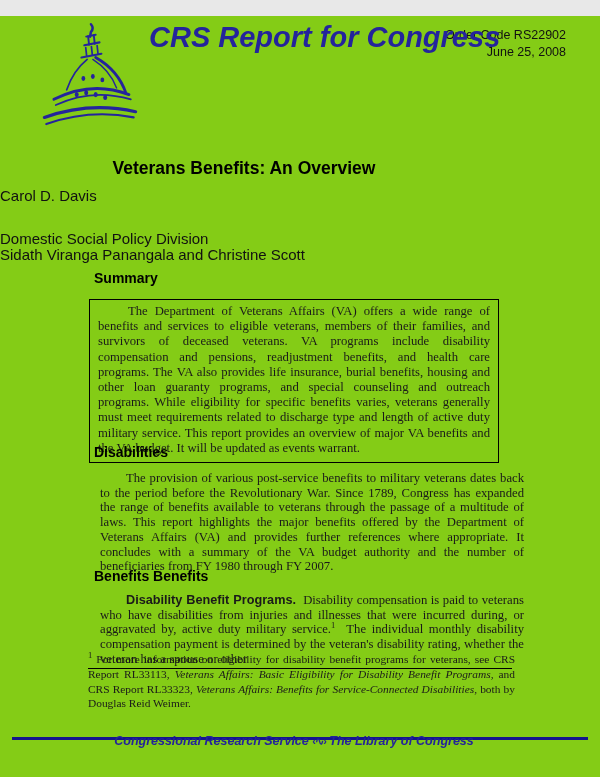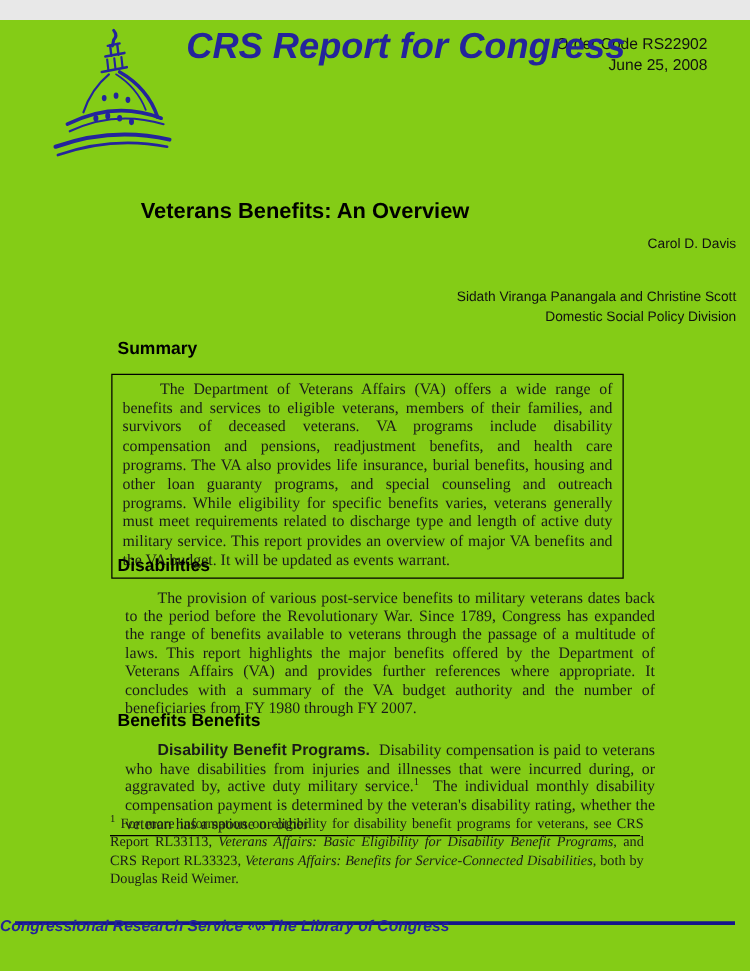--- a/index.html
+++ b/index.html
@@ -32,23 +32,23 @@
     margin: 0 0 3px 2px; white-space: nowrap;
   }
   
   .doc-title {
     position: absolute; top: 142px; left: 0; width: 488px;
     margin: 0; text-align: center;
     font-family: "Liberation Sans", sans-serif;
     font-weight: bold; font-size: 17.5px; color: #000;
   }
   .authors {
-    position: absolute; left: 0; width: 589px; text-align: right;
+    position: absolute; left: 0; width: 589px; text-align: left;
     font-family: "Liberation Sans", sans-serif;
-    font-size: 11px; line-height: 15.5px; color: #111;
+    font-size: 15px; line-height: 15.5px; color: #111;
   }
   .authors-1 { top: 172px; }
   .authors-2 { top: 215px; }
   
   .sec-heading {
     position: absolute; left: 94px; margin: 0;
     font-family: "Liberation Sans", sans-serif;
     font-weight: bold; font-size: 14px; color: #000; text-align: center;
   }
   .h-summary { top: 254px; }
@@ -88,20 +88,21 @@
     text-align: justify;
   }
   .footnote i { font-style: italic; }
   
   .footer-rule {
     position: absolute; top: 721px; left: 12px; width: 576px; height: 3px;
     background: #15158c;
   }
   .footer {
     position: absolute; top: 718px; left: 0; width: 588px;
+    text-align: center;
     font-family: "Liberation Sans", sans-serif;
     font-size: 12.5px; line-height: 15.5px; color: #23239a;
   }
   .footer-line1 { font-weight: bold; font-style: italic; }
   .footer-divider { font-style: normal; font-size: 11px; letter-spacing: -1px; }
 </style>
 </head>
 <body>
 
 <div class="page">
@@ -136,22 +137,22 @@
     </svg>
     <div class="brand-title">CRS Report for Congress</div>
   </div>
 
   <h1 class="doc-title">Veterans Benefits: An Overview</h1>
 
   <div class="authors authors-1">
     <div>Carol D. Davis</div>
   </div>
   <div class="authors authors-2">
+    <div>Domestic Social Policy Division</div>
     <div>Sidath Viranga Panangala and Christine Scott</div>
-    <div>Domestic Social Policy Division</div>
   </div>
 
   <h2 class="sec-heading h-summary">Summary</h2>
   <div class="summary-box">
     <p class="box-text">The Department of Veterans Affairs (VA) offers a wide range of benefits and services to eligible veterans, members of their families, and survivors of deceased veterans. VA programs include disability compensation and pensions, readjustment benefits, and health care programs. The VA also provides life insurance, burial benefits, housing and other loan guaranty programs, and special counseling and outreach programs.  While eligibility for specific benefits varies, veterans generally must meet requirements related to discharge type and length of active duty military service.  This report provides an overview of major VA benefits and the VA budget.  It will be updated as events warrant.</p>
   </div>
 
   <h2 class="sec-heading h-intro">Disabilities</h2>
   <p class="body-text p-intro">The provision of various post-service benefits to military veterans dates back to the period before the Revolutionary War.  Since 1789, Congress has expanded the range of benefits available to veterans through the passage of a multitude of laws.  This report highlights the major benefits offered by the Department of Veterans Affairs (VA) and provides further references where appropriate.  It concludes with a summary of the VA budget authority and the number of beneficiaries from FY 1980 through FY 2007.</p>
 

